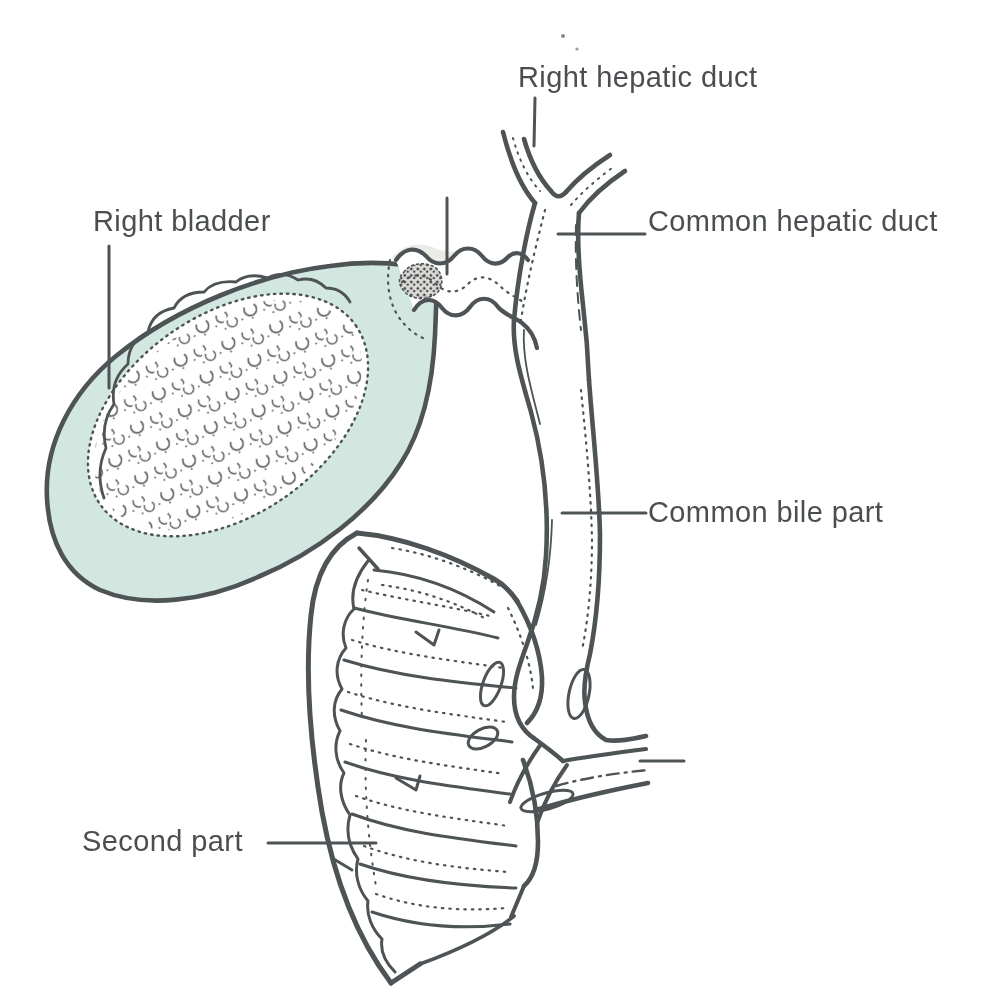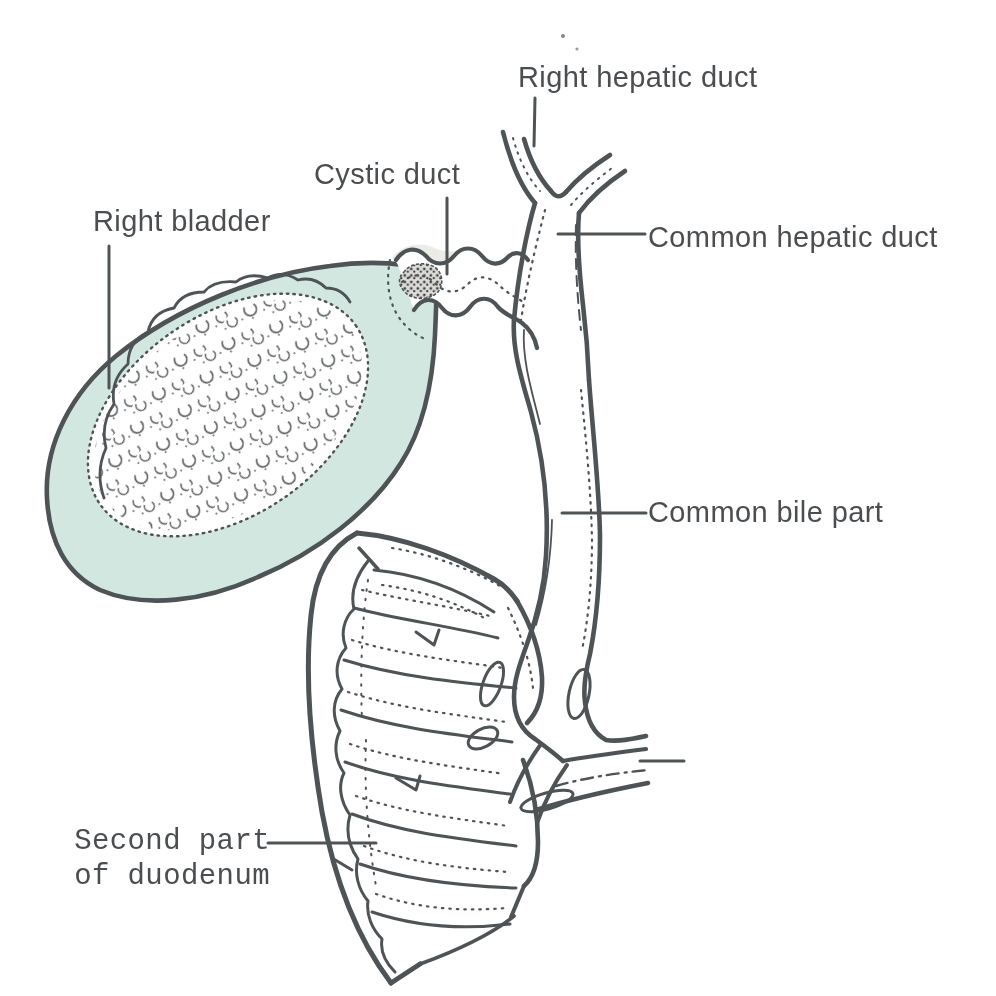--- a/index.html
+++ b/index.html
@@ -14,21 +14,21 @@
   svg{position:absolute;left:0;top:0;}
   .lbl{
     position:absolute;
     font-size:29px;
     color:#4b4e50;
     letter-spacing:0.4px;
     white-space:nowrap;
     line-height:35px;
     user-select:none;
   }
-  .lbl.center{text-align:right;white-space:normal;font-family:Liberation Mono, monospace;}
+  .lbl.center{text-align:center;white-space:normal;}
 </style>
 </head>
 <body>
 
 <div id="stage">
 
 <svg width="996" height="996" viewBox="0 0 996 996">
   <defs>
     <pattern id="mucosa" width="40" height="31" patternUnits="userSpaceOnUse" patternTransform="rotate(-22 228 395)">
       <path d="M7,9 a6.3,6.3 0 1 0 8,6" stroke="#5a5e60" stroke-width="1.7" fill="none"></path>
@@ -188,27 +188,25 @@
       <path d="M 268,823 L 376,823"></path>
     </g>
 
     <circle cx="563" cy="16" r="2" fill="#85888a" stroke="none"></circle>
     <circle cx="577" cy="29" r="1.6" fill="#9a9c9e" stroke="none"></circle>
   </g>
 </svg>
 
 <div class="lbl" style="left:518px;top:40px">Right hepatic duct</div>
 
-<div class="lbl" style="left:314px;top:137px">Cystic duct</div>
 
 <div class="lbl" style="left:93px;top:184px">Right bladder</div>
 
-<div class="lbl" style="left:648px;top:200px">Common hepatic duct</div>
+<div class="lbl" style="left:648px;top:184px">Common hepatic duct</div>
 
 <div class="lbl" style="left:648px;top:475px">Common bile part</div>
 
 
 <div class="lbl center" style="left:55px;top:804px;width:215px">
   <span>Second part</span><br>
-  <span>of duodenum</span>
 </div>
 
 </div>
 
 </body></html>

